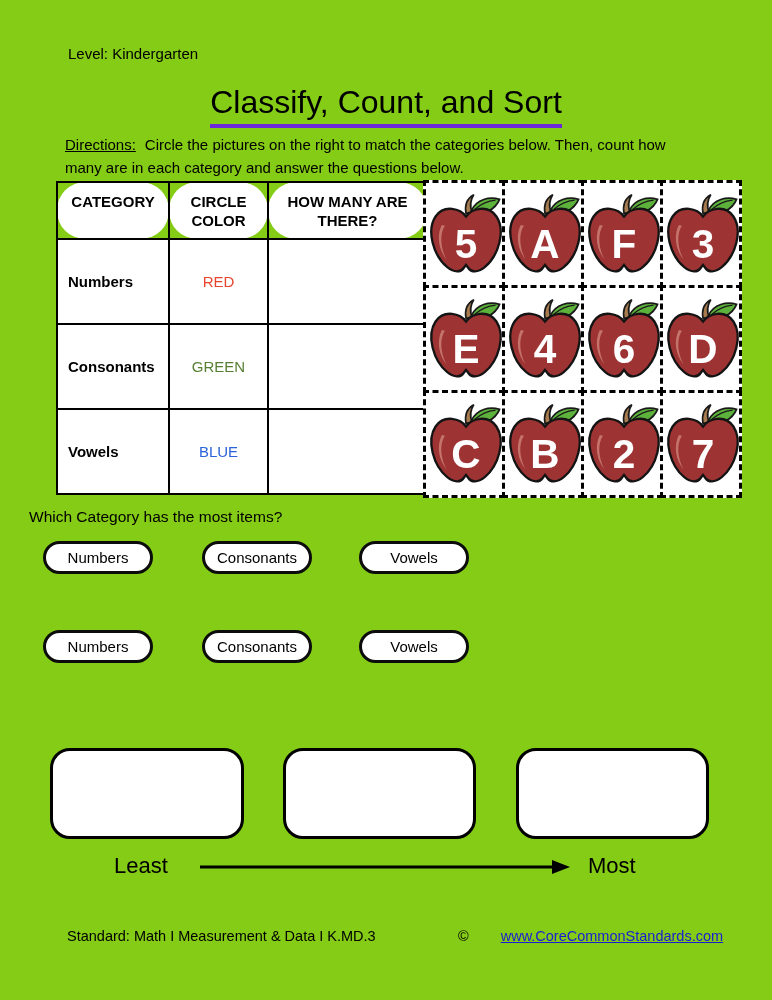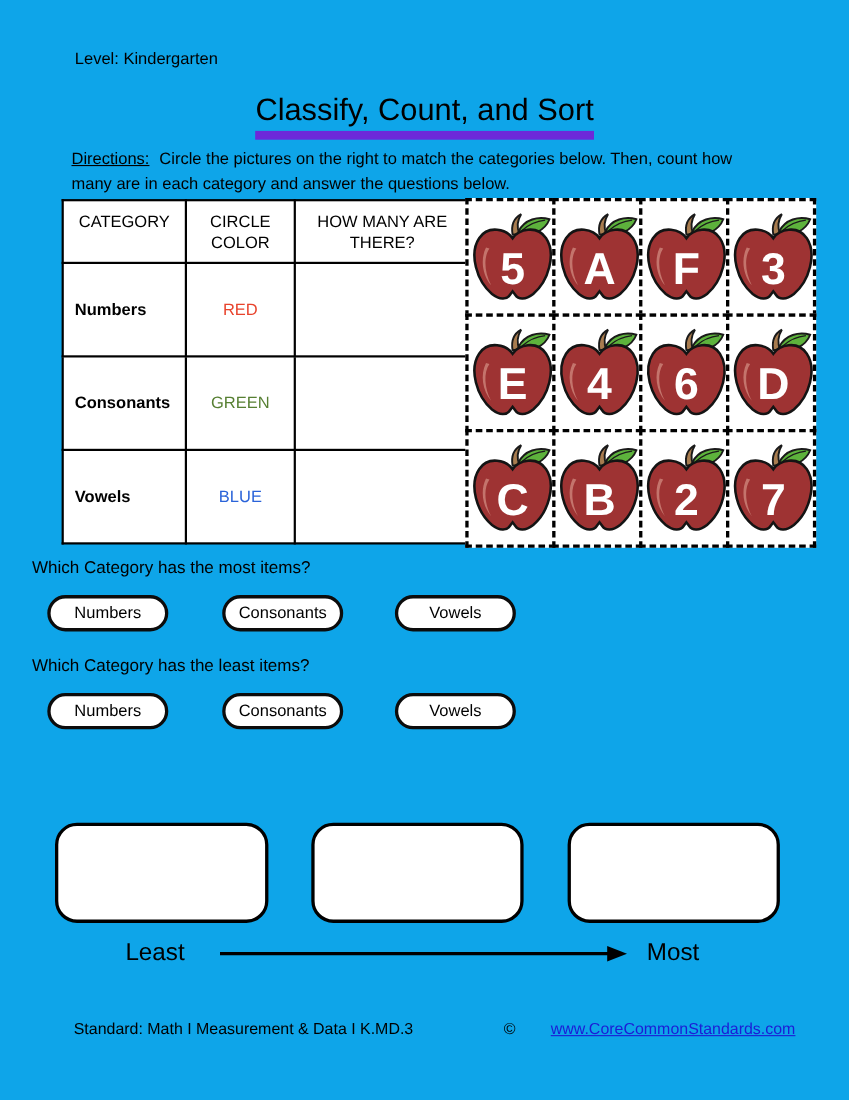--- a/index.html
+++ b/index.html
@@ -3,21 +3,21 @@
 <meta charset="utf-8">
 <style>
   * { margin: 0; padding: 0; box-sizing: border-box; }
   html, body { background: #ffffff; }
   body { font-family: "Liberation Sans", sans-serif; color: #000; }
 
   .sheet {
     position: relative;
     width: 772px;
     height: 1000px;
-    background: #0ea5e9;
+    background: #84cc16;
     overflow: hidden;
   }
 
   
   .level-label {
     position: absolute; left: 68px; top: 45px;
     font-size: 15px;
   }
   .name-row {
     position: absolute; left: 373px; top: 45px;
@@ -28,43 +28,43 @@
     border-bottom: 1.5px solid #6e6e6e; margin-left: 6px;
   }
 
   
   .title-wrap {
     position: absolute; left: 0; top: 84px; width: 100%;
     text-align: center;
   }
   .page-title {
     display: inline-block;
-    font-size: 28px; font-weight: 400;
-    border-bottom: 8px solid #6d28d9; padding-bottom: 3px;
+    font-size: 32px; font-weight: 400;
+    border-bottom: 4px solid #6d28d9; padding-bottom: 3px;
   }
 
   
   .directions {
     position: absolute; left: 65px; top: 133px; width: 625px;
     font-size: 15px; line-height: 23px;
   }
   .directions-label { text-decoration: underline; margin-right: 9px; text-align: center; }
 
   
   .category-table {
     position: absolute; left: 56px; top: 181px;
     border-collapse: collapse;
   }
   .category-table td, .category-table th {
     border: 2px solid #000; background: #fff;
     font-size: 15px; vertical-align: middle;
   }
   .category-table th {
-    font-weight: 400; text-align: center;
-    height: 57px; line-height: 19px; vertical-align: top; padding-top: 9px;
+    font-weight: 700; text-align: center;
+    height: 57px; line-height: 19px; vertical-align: top; padding-top: 9px; border-radius: 28px;
   }
   .col-category { width: 112px; }
   .col-color    { width: 99px; }
   .col-howmany  { width: 159px; }
   .category-table td { height: 85px; }
   .cell-category { font-weight: 700; text-align: left; padding-left: 10px; }
   .cell-color    { text-align: center; font-size: 16px; }
 
   
   .apple-grid {
@@ -303,21 +303,20 @@
     </div>
   </div>
 
   <div class="question-prompt q-most">Which Category has the most items?</div>
   <div class="pills-most">
     <div class="pill pill-0">Numbers</div>
     <div class="pill pill-1">Consonants</div>
     <div class="pill pill-2">Vowels</div>
   </div>
 
-  <div class="question-prompt q-least">Which Category has the least items?</div>
   <div class="pills-least">
     <div class="pill pill-0">Numbers</div>
     <div class="pill pill-1">Consonants</div>
     <div class="pill pill-2">Vowels</div>
   </div>
 
   <div class="arrange-box box-0"></div>
   <div class="arrange-box box-1"></div>
   <div class="arrange-box box-2"></div>
 

